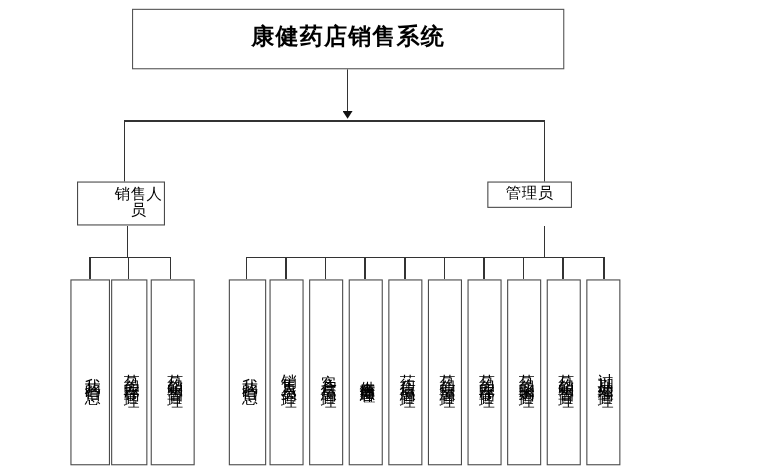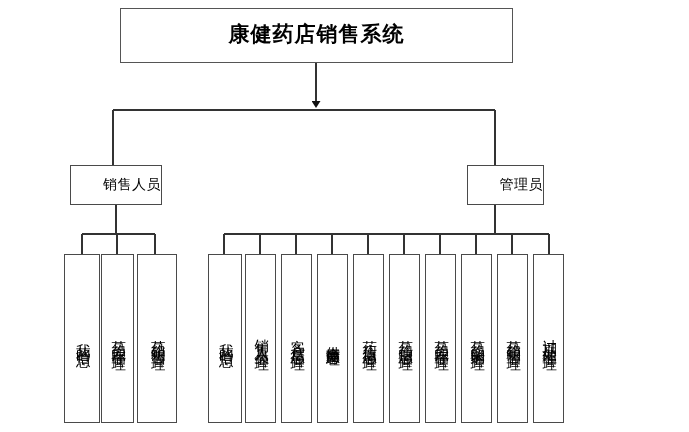--- a/index.html
+++ b/index.html
@@ -65,25 +65,25 @@
       <line x1="476" y1="234" x2="476" y2="254"></line>
       <line x1="512" y1="234" x2="512" y2="254"></line>
       <line x1="549" y1="234" x2="549" y2="254"></line>
     </g>
   </svg>
 
   <div class="node root" style="left:120px;top:8px;width:393px;height:55px;">
     <span class="lbl">康健药店销售系统</span>
   </div>
 
-  <div class="node role" style="left:70px;top:165px;width:92px;height:40px;padding-left:32px;">
+  <div class="node role" style="left:70px;top:165px;width:80px;height:40px;padding-left:32px;">
     <span class="lbl">销售人员</span>
   </div>
 
-  <div class="node role" style="left:467px;top:165px;width:77px;height:40px;justify-content:flex-end;">
+  <div class="node role" style="left:443px;top:165px;width:77px;height:24px;">
     <span class="lbl">管理员</span>
   </div>
 
   <div class="node leaf" style="left:64px;top:254px;width:36px;height:169px;">
     <span class="lbl">我的信息</span>
   </div>
   <div class="node leaf" style="left:101px;top:254px;width:33px;height:169px;">
     <span class="lbl">药品库存管理</span>
   </div>
   <div class="node leaf" style="left:137px;top:254px;width:40px;height:169px;">

